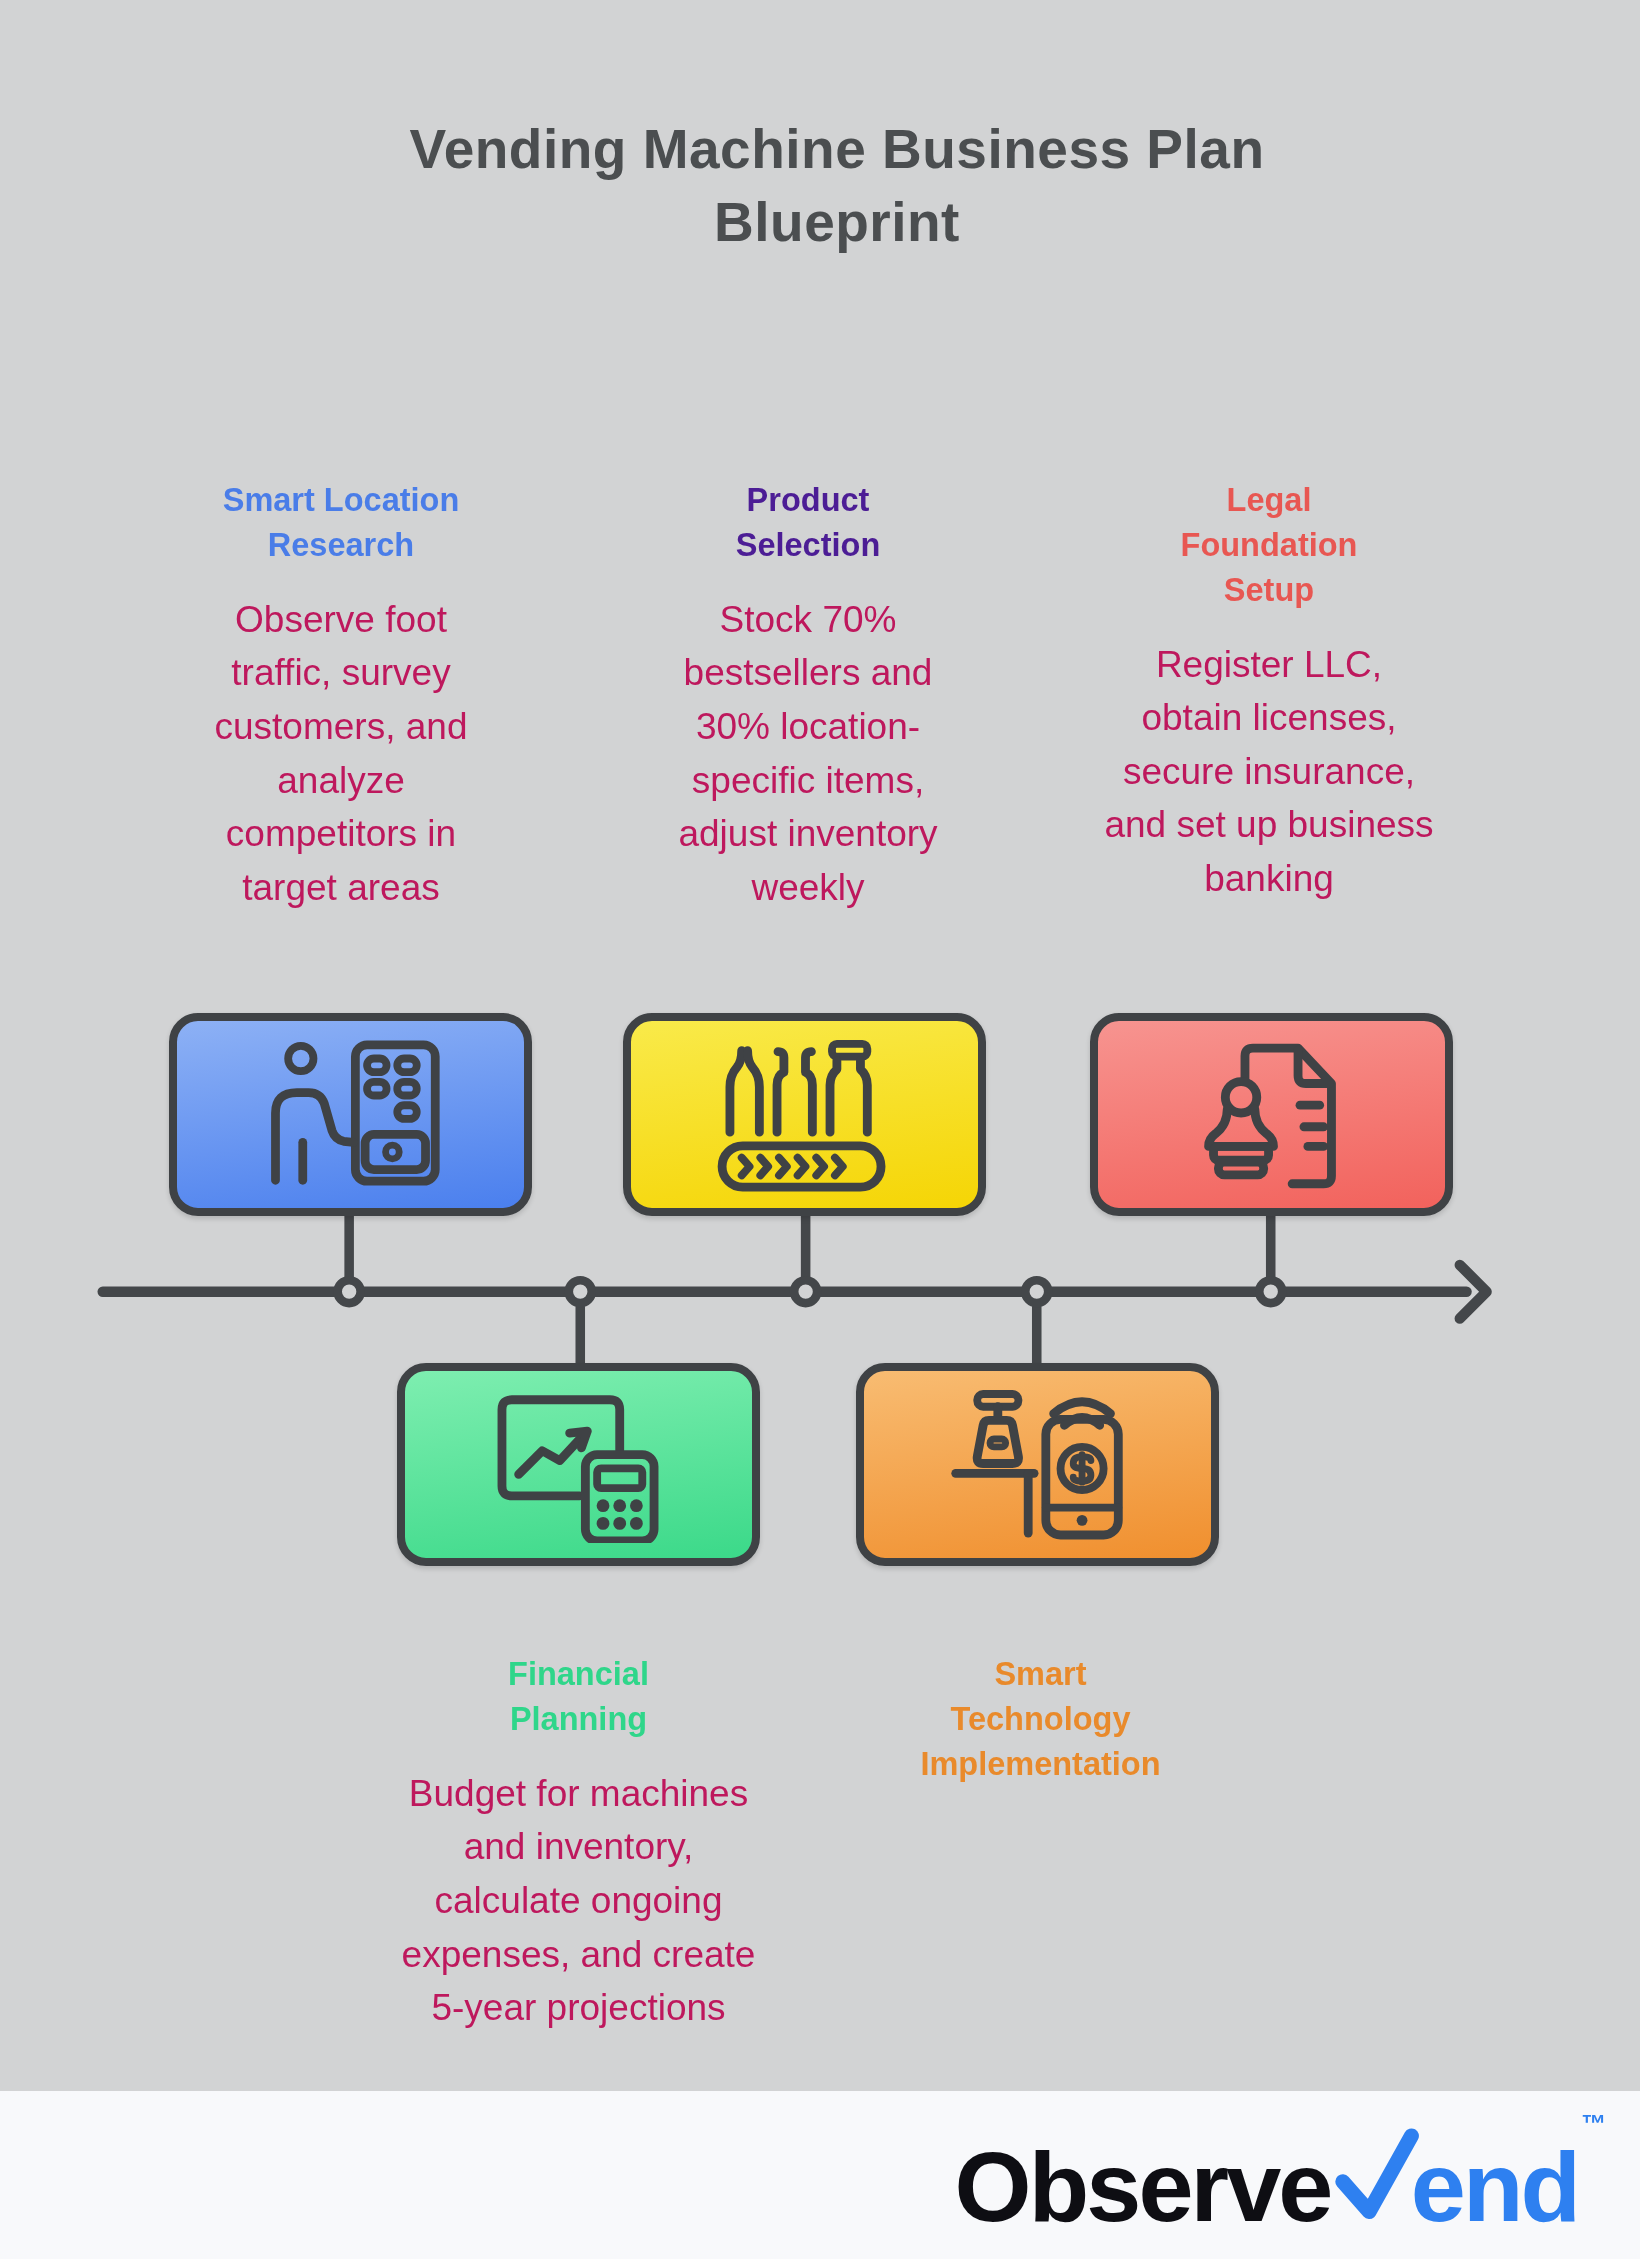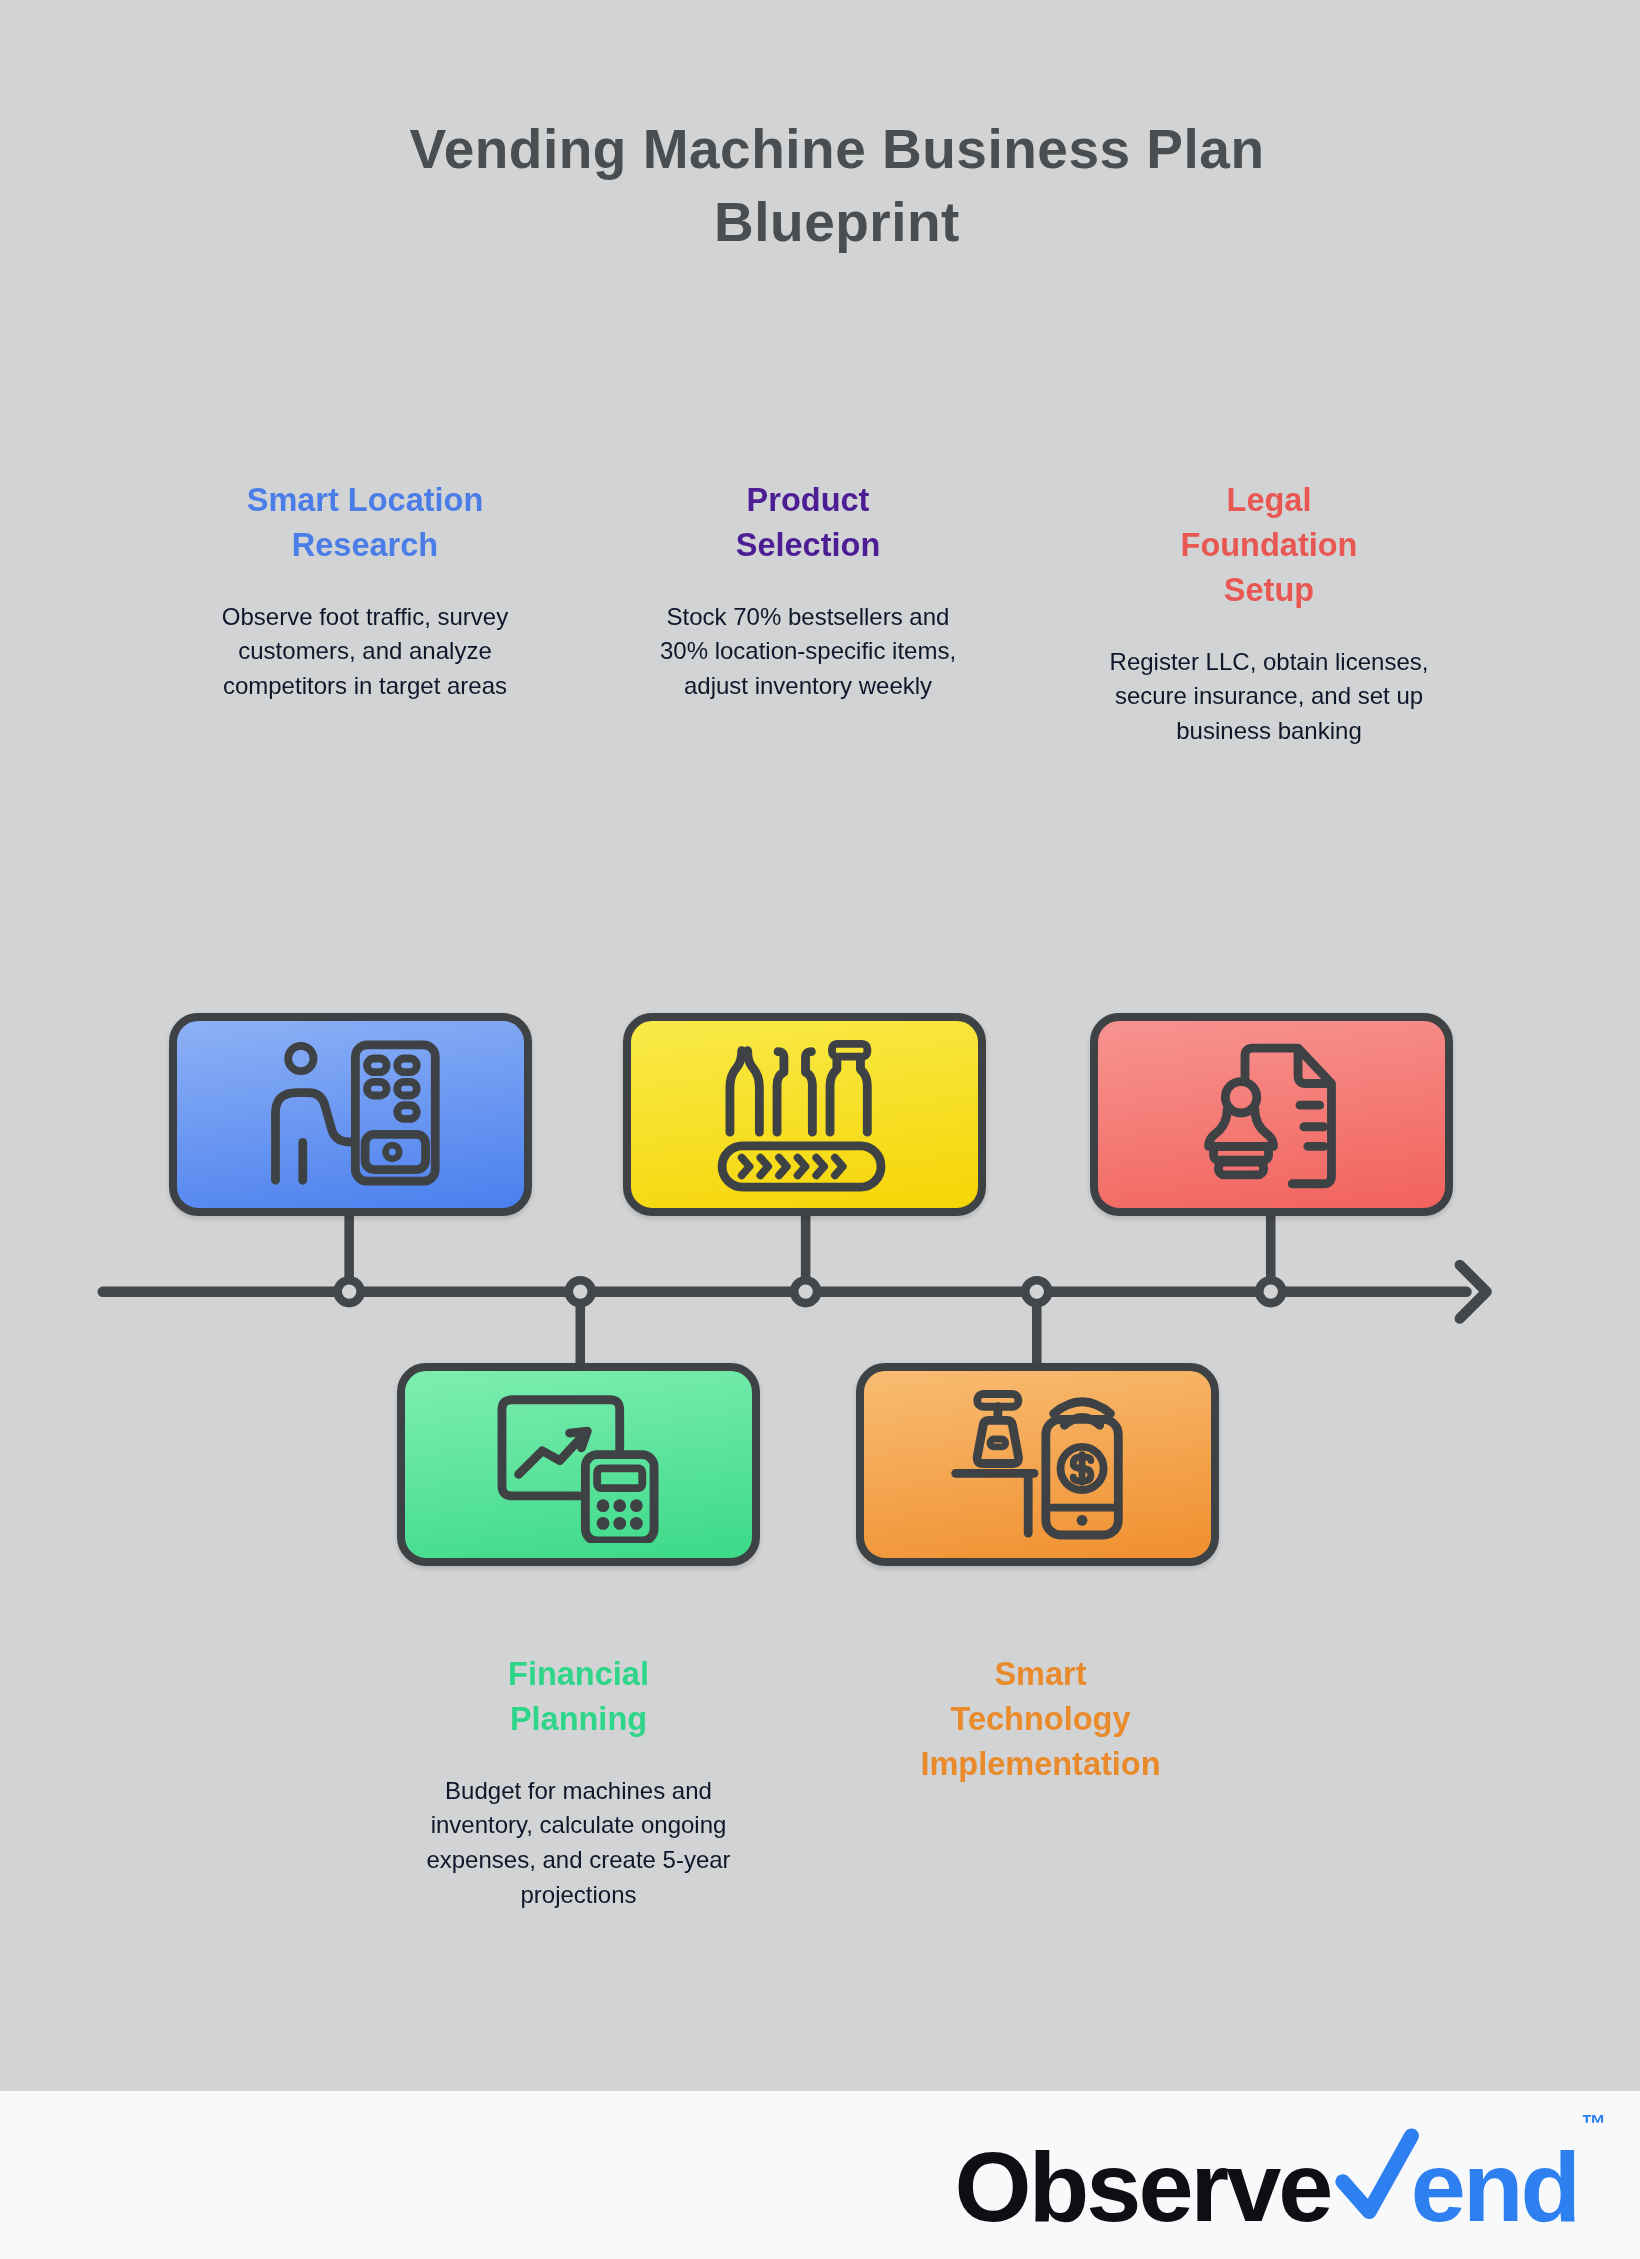--- a/index.html
+++ b/index.html
@@ -11,22 +11,22 @@
   .title {
     position:absolute; top:113px; left:17px; width:1640px;
     text-align:center; font-size:55px; font-weight:bold;
     color:#4b4e50; line-height:1.33; letter-spacing:0.5px;
   }
   .step-text { position:absolute; text-align:center; }
   .step-heading {
     margin:0 auto; font-size:32.5px; font-weight:bold; line-height:1.38;
   }
   .step-desc {
-    margin:32px auto 0 auto; font-size:24px; font-weight:400;
-    color:#0f172a; line-height:1.45;
+    margin:25px auto 0 auto; font-size:37px; font-weight:400;
+    color:#be185d; line-height:1.45;
   }
   .step-box {
     position:absolute; width:363px; height:203px; box-sizing:border-box;
     border:8.6px solid #3f4245; border-radius:29px;
     background:linear-gradient(172deg, var(--g1), var(--g2));
     box-shadow:0 2.9px 5.7px rgba(0,0,0,0.14);
     display:flex; align-items:center; justify-content:center;
   }
   .icon { display:block; }
   .icon path, .icon rect, .icon circle, .icon line {
@@ -60,21 +60,21 @@
 </head>
 <body>
 
 <div class="canvas">
 
   <div class="title">
     <div>Vending Machine Business Plan</div>
     <div>Blueprint</div>
   </div>
 
-  <div class="step-text" style="left:193px; top:478px; width:344px;">
+  <div class="step-text" style="left:169px; top:478px; width:344px;">
     <h2 class="step-heading" style="max-width: 306px; color: rgb(74, 125, 232);">Smart Location Research</h2>
     <p class="step-desc" style="max-width:296px;">Observe foot traffic, survey customers, and analyze competitors in target areas</p>
   </div>
 
   <div class="step-text" style="left:636px; top:478px; width:344px;">
     <h2 class="step-heading" style="max-width: 220px; color: #4c1d95;">Product Selection</h2>
     <p class="step-desc" style="max-width:315px;">Stock 70% bestsellers and 30% location-specific items, adjust inventory weekly</p>
   </div>
 
   <div class="step-text" style="left:1097px; top:478px; width:344px;">

